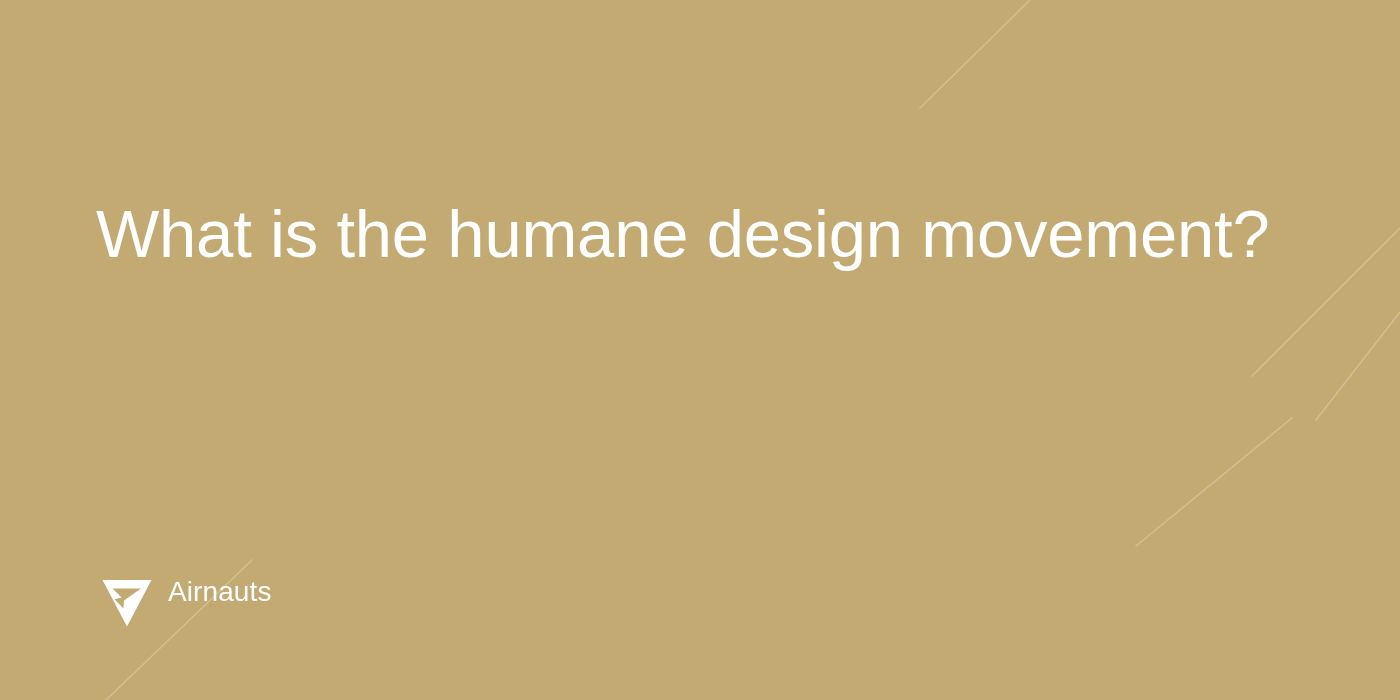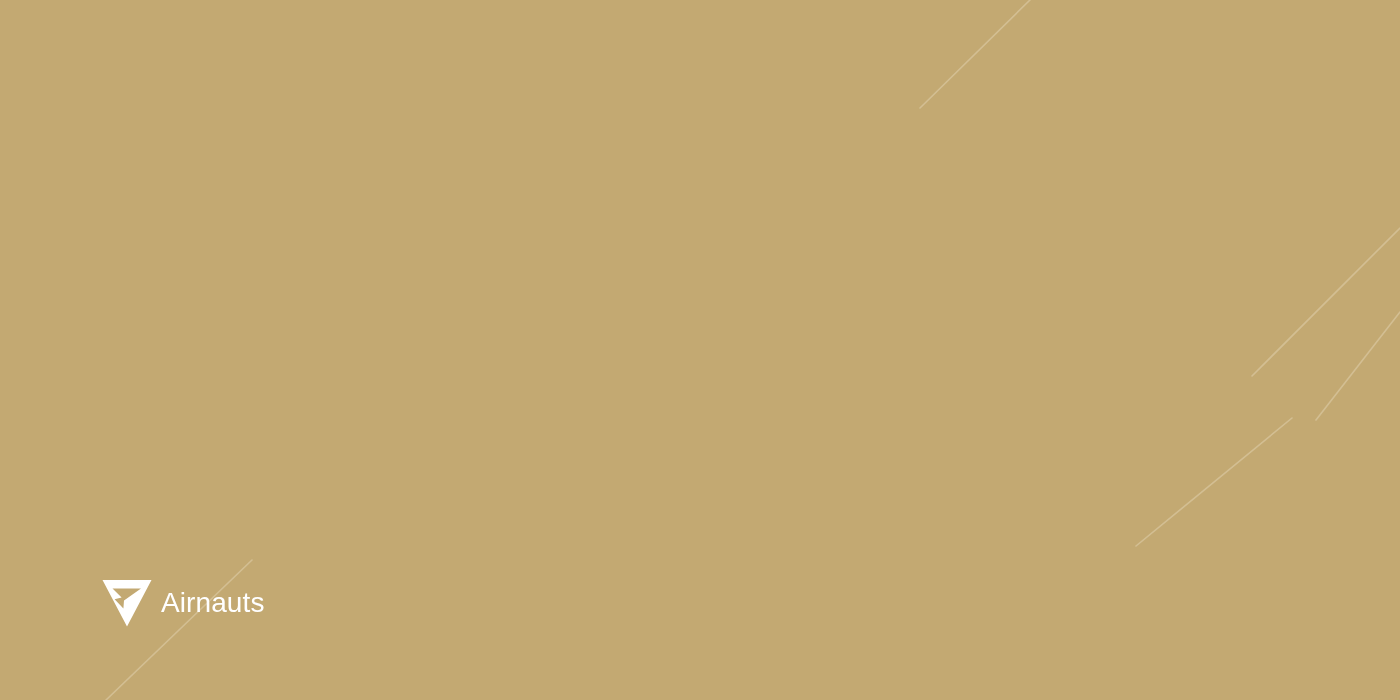--- a/index.html
+++ b/index.html
@@ -49,22 +49,22 @@
     letter-spacing: -0.2px;
     white-space: nowrap;
   }
 
   
   .logo-lockup {
     position: absolute;
     left: 101px;
     bottom: 72px;
     display: flex;
-    align-items: center;
-    gap: 8px;
+    align-items: flex-start;
+    gap: 15px;
   }
 
   .logo-mark {
     display: block;
     width: 52px;
     height: 50px;
   }
 
   .logo-wordmark {
     color: #ffffff;
@@ -86,20 +86,21 @@
       <g stroke="#d4c095" stroke-width="1.6" stroke-linecap="round" opacity="0.95">
         <line x1="1030" y1="0" x2="920" y2="108"></line>
         <line x1="1400" y1="228" x2="1252" y2="376"></line>
         <line x1="1400" y1="312" x2="1316" y2="420"></line>
         <line x1="1292" y1="418" x2="1136" y2="546"></line>
         <line x1="252" y1="560" x2="106" y2="700"></line>
       </g>
     </svg>
   </div>
 
+  <h1 class="headline">What is the humane design movement?</h1>
 
   <div class="logo-lockup">
     <span class="logo-mark-wrap">
       <svg class="logo-mark" viewBox="0 0 52 50" xmlns="http://www.w3.org/2000/svg" aria-hidden="true">
         <path fill="#ffffff" fill-rule="evenodd" d="M1.5 2.0 H50.5 L26.0 48.5 Z
                  M11.5 10.5 L20.6 19.6 L13.6 21.2 L22.4 30.6 L23.0 22.6 L40.0 10.5 Z"></path>
       </svg>
     </span>
     <span class="logo-wordmark">Airnauts</span>
   </div>

